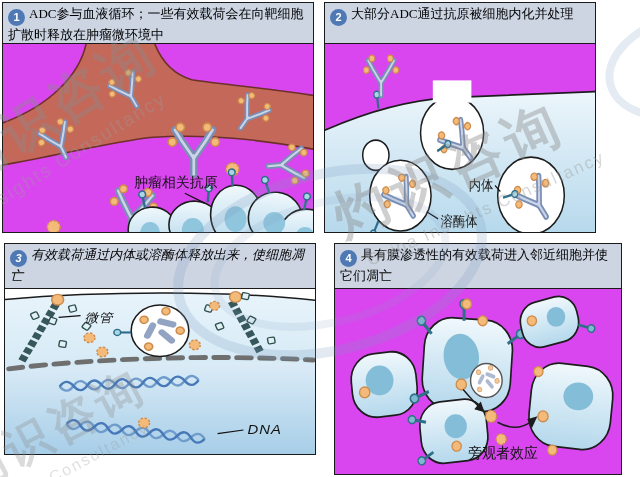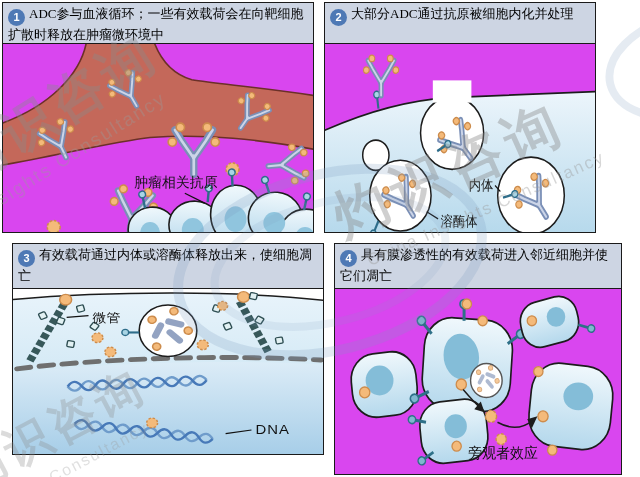--- a/index.html
+++ b/index.html
@@ -1,21 +1,21 @@
 <!DOCTYPE html>
 <html><head>
 <meta charset="utf-8">
 <style>
   html,body{margin:0;padding:0;background:#fff;}
   #canvas{position:relative;width:640px;height:477px;background:#fff;overflow:hidden;
           font-family:"Liberation Serif","DejaVu Serif",serif;}
   .panel{position:absolute;border:1.6px solid #1a1a1a;background:#d946ef;display:flex;flex-direction:column;box-sizing:border-box;}
   #panel-1{left:2px;top:2px;width:312px;height:231px;}
   #panel-2{left:324px;top:2px;width:272px;height:231px;}
-  #panel-3{left:12px;top:243px;width:312px;height:212px;}
+  #panel-3{left:4px;top:243px;width:312px;height:212px;font-style:italic;}
   #panel-4{left:334px;top:243px;width:288px;height:232px;}
   .panel-header{background:#cdd5e3;border-bottom:1.6px solid #1a1a1a;padding:2px 5px 0 5px;
                 font-size:13px;line-height:1.45;color:#000;flex:0 0 auto;box-sizing:border-box;}
   #panel-1 .panel-header,#panel-2 .panel-header{height:41px;}
   #panel-3 .panel-header,#panel-4 .panel-header{height:45px;}
   .badge{display:inline-block;width:17px;height:17px;border-radius:50%;background:#4e79b5;color:#fff;
          font-family:"Liberation Sans",sans-serif;font-weight:bold;font-size:11px;line-height:17px;
          text-align:center;margin-right:4px;vertical-align:-3px;}
   .panel-body{flex:1 1 auto;position:relative;text-align:right;}
   .panel-body svg{position:absolute;left:0;top:0;width:100%;height:100%;}

